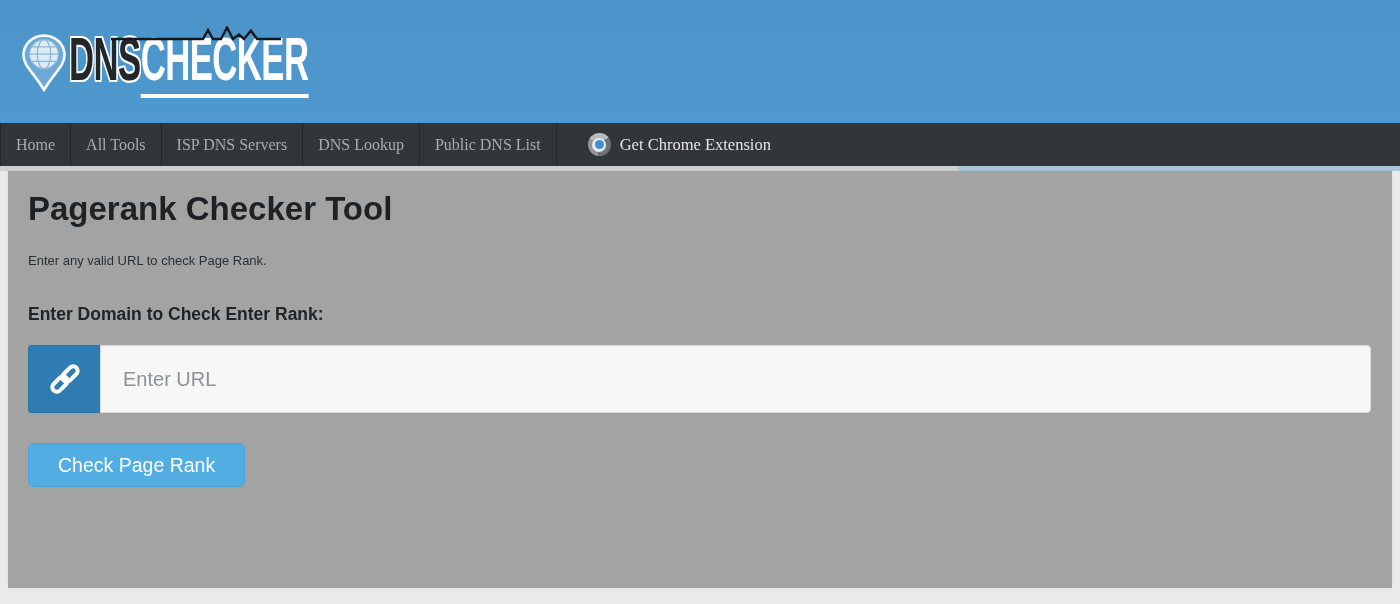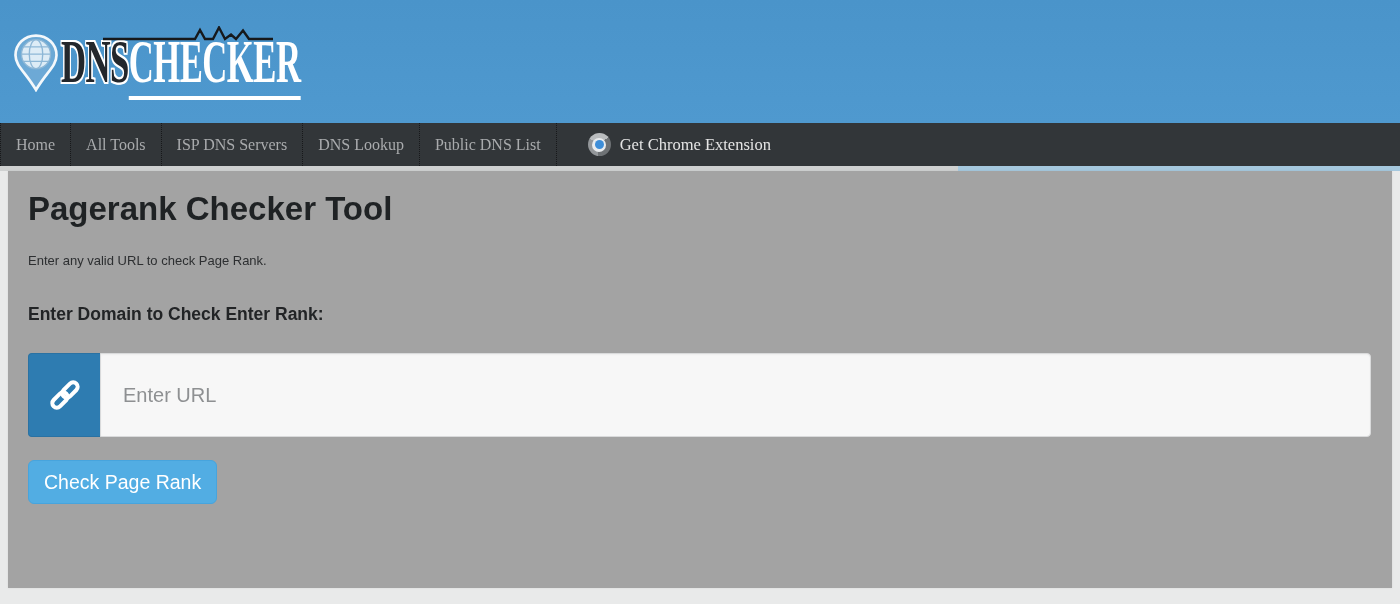--- a/index.html
+++ b/index.html
@@ -11,26 +11,25 @@
   }
 
   
   .site-header {
     position: relative;
     height: 123px;
     background: linear-gradient(#4a94ca, #4f99cf);
   }
   .logo {
     position: absolute;
-    left: 13px; top: 30px;
-    display: flex;
-    align-items: center;
+    left: 21px; top: 30px;
+    display: flex;
+    align-items: flex-start;
     text-decoration: none;
     cursor: pointer;
-    font-family: Liberation Serif, serif;
   }
   .pin-svg { width: 46px; height: 58px; margin-top: 4px; }
   .logo-text {
     display: inline-block;
     transform: scaleX(0.56);
     transform-origin: left top;
     font-weight: 700;
     font-size: 62px;
     line-height: 58px;
     letter-spacing: -1px;
@@ -137,23 +136,23 @@
     color: #2d2f31;
   }
   .domain-label {
     display: block;
     margin-top: 26px;
     font-size: 17.5px;
     font-weight: 700;
     color: #222426;
   }
   .input-group {
-    margin-top: 28px;
-    display: flex;
-    height: 84px;
+    margin-top: 20px;
+    display: flex;
+    height: 68px;
   }
   .input-addon {
     width: 71px;
     flex: 0 0 auto;
     background: #2e7cb1;
     border: 1px solid #2a72a3;
     border-right: none;
     border-radius: 4px 0 0 4px;
     display: flex;
     align-items: center;
@@ -167,23 +166,23 @@
     border-radius: 0 4px 4px 0;
     font-family: "Liberation Sans", sans-serif;
     font-size: 20px;
     color: #555;
     padding: 0 22px;
     outline: none;
     box-shadow: inset 0 1px 2px rgba(0,0,0,0.04);
   }
   .url-input::placeholder { color: #8e9092; opacity: 1; }
   .check-button {
-    margin-top: 23px;
+    margin-top: 30px;
     height: 44px;
-    padding: 0 15px;
+    padding: 0 29px;
     background: #52ade3;
     border: 1px solid #47a4dd;
     border-radius: 6px;
     color: #ffffff;
     font-family: "Liberation Sans", sans-serif;
     font-size: 19.5px;
     cursor: pointer;
   }
 </style>
 </head>

